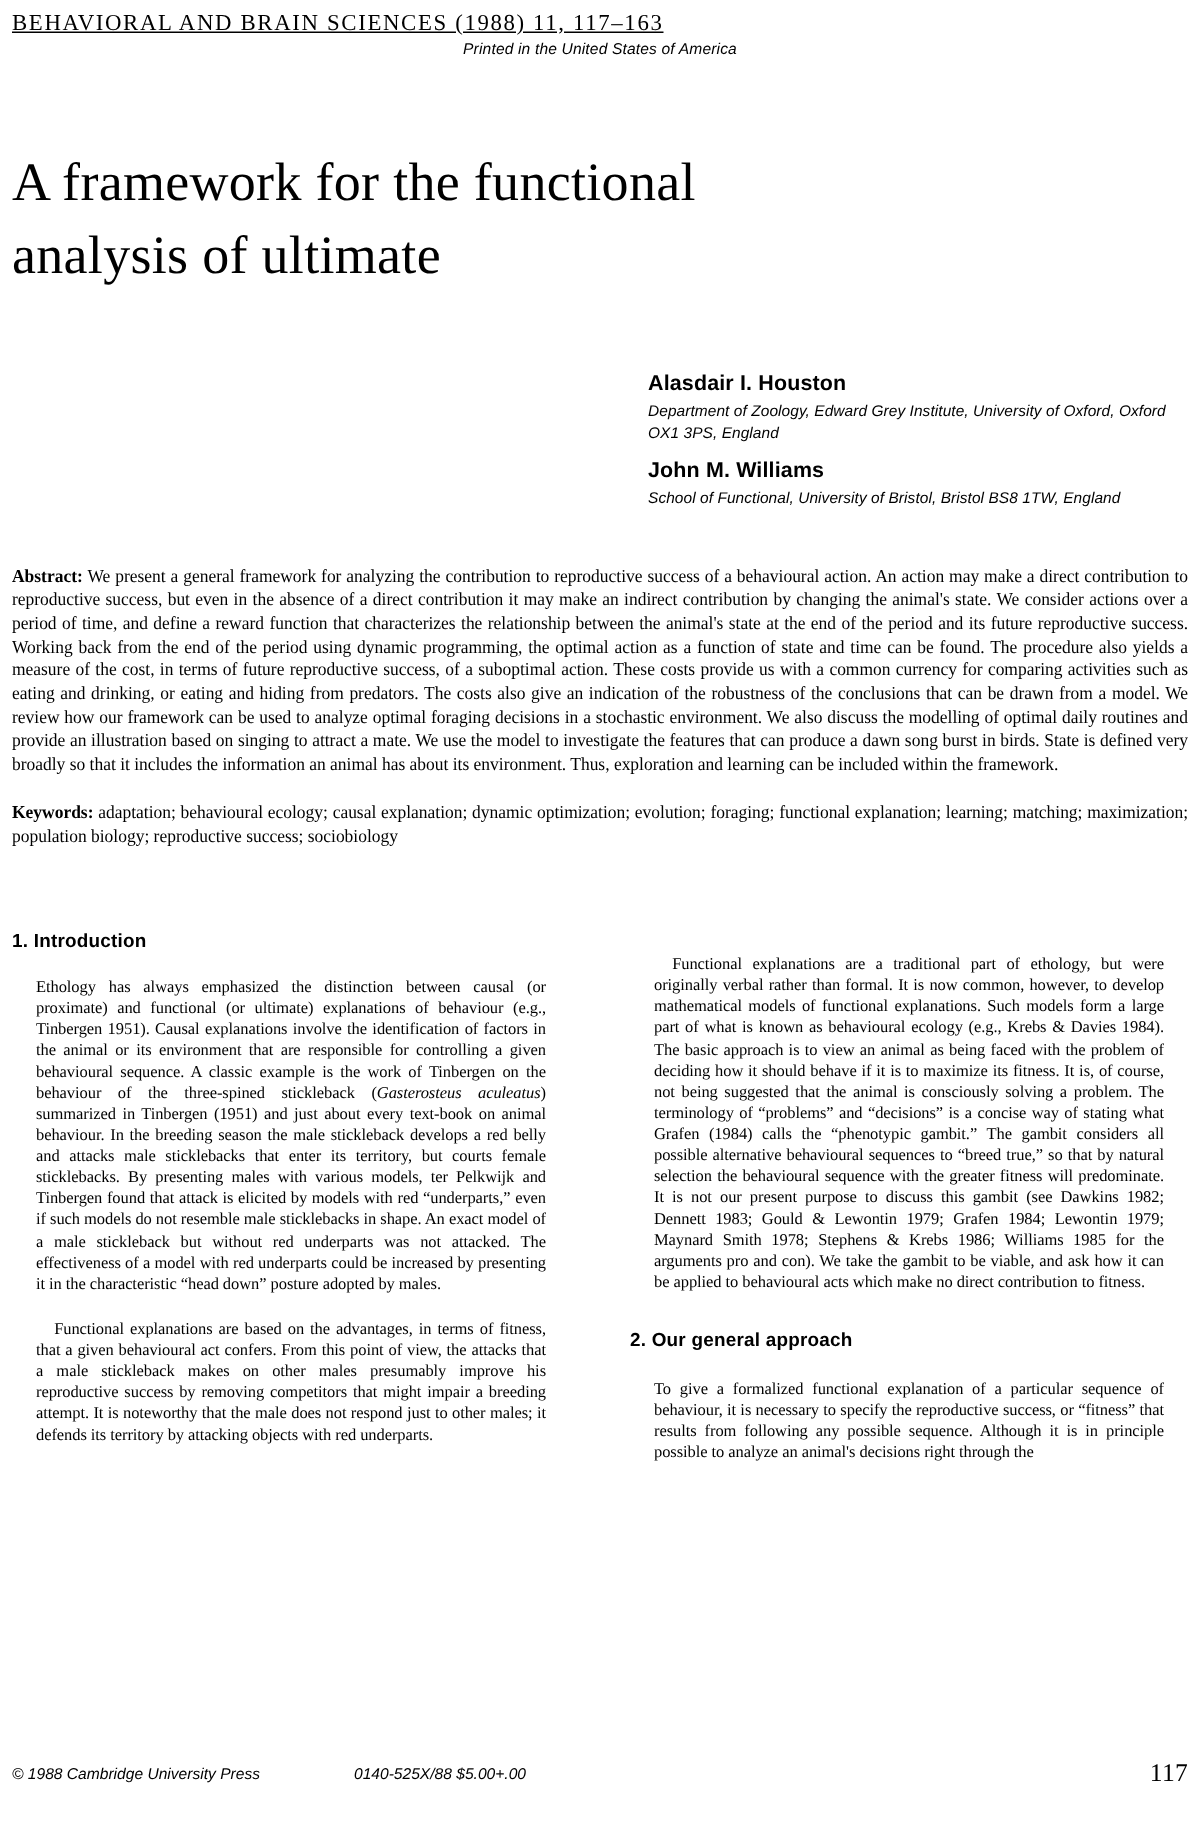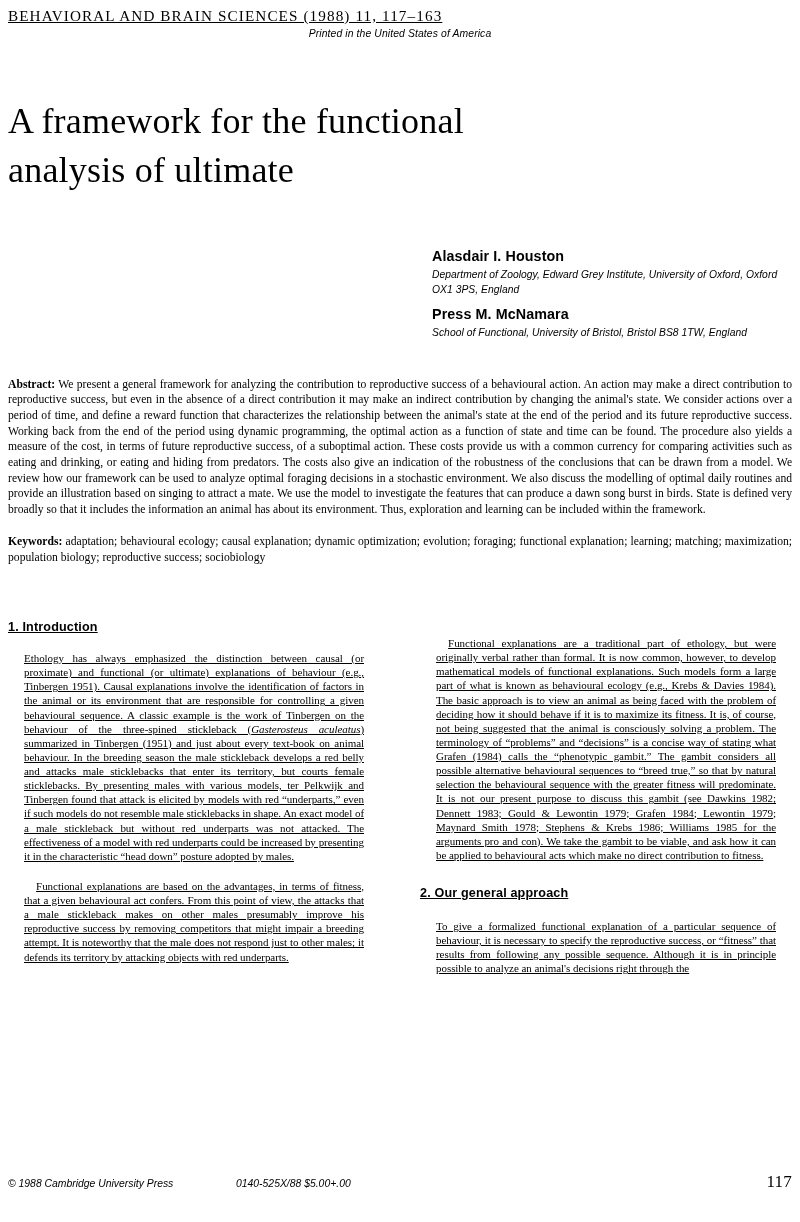--- a/index.html
+++ b/index.html
@@ -116,21 +116,20 @@
     left: 8px;
     top: 620px;
     width: 784px;
     height: 540px;
   }
   .col {
     position: absolute;
     top: 0;
     width: 372px;
     height: 540px;
-    text-decoration: underline;
   }
   .col-left  { left: 0px; }
   .col-right { left: 412px; }
 
   .sec-head {
     font-family: "Liberation Sans", sans-serif;
     font-weight: bold;
     font-size: 12.6px;
     letter-spacing: 0.15px;
     margin: 0 0 17px 0;
@@ -192,21 +191,21 @@
       <span class="tline">A framework for the functional</span>
       <span class="tline">analysis of ultimate</span>
     </h1>
 
     <div class="authors">
       <div class="author-block">
         <div class="author-name">Alasdair I. Houston</div>
         <div class="author-affil">Department of Zoology, Edward Grey Institute, University of Oxford, Oxford OX1 3PS, England</div>
       </div>
       <div class="author-block">
-        <div class="author-name">Press M. McNamara</div>
+        <div class="author-name">John M. Williams</div>
         <div class="author-affil">School of Functional, University of Bristol, Bristol BS8 1TW, England</div>
       </div>
     </div>
 
     <div class="abstract"><b>Abstract:</b><span> We present a general framework for analyzing the contribution to reproductive success of a behavioural action. An action may make a direct contribution to reproductive success, but even in the absence of a direct contribution it may make an indirect contribution by changing the animal's state. We consider actions over a period of time, and define a reward function that characterizes the relationship between the animal's state at the end of the period and its future reproductive success. Working back from the end of the period using dynamic programming, the optimal action as a function of state and time can be found. The procedure also yields a measure of the cost, in terms of future reproductive success, of a suboptimal action. These costs provide us with a common currency for comparing activities such as eating and drinking, or eating and hiding from predators. The costs also give an indication of the robustness of the conclusions that can be drawn from a model. We review how our framework can be used to analyze optimal foraging decisions in a stochastic environment. We also discuss the modelling of optimal daily routines and provide an illustration based on singing to attract a mate. We use the model to investigate the features that can produce a dawn song burst in birds. State is defined very broadly so that it includes the information an animal has about its environment. Thus, exploration and learning can be included within the framework.</span></div>
 
     <div class="keywords"><b>Keywords:</b><span> adaptation; behavioural ecology; causal explanation; dynamic optimization; evolution; foraging; functional explanation; learning; matching; maximization; population biology; reproductive success; sociobiology</span></div>
 
   </div>
 

